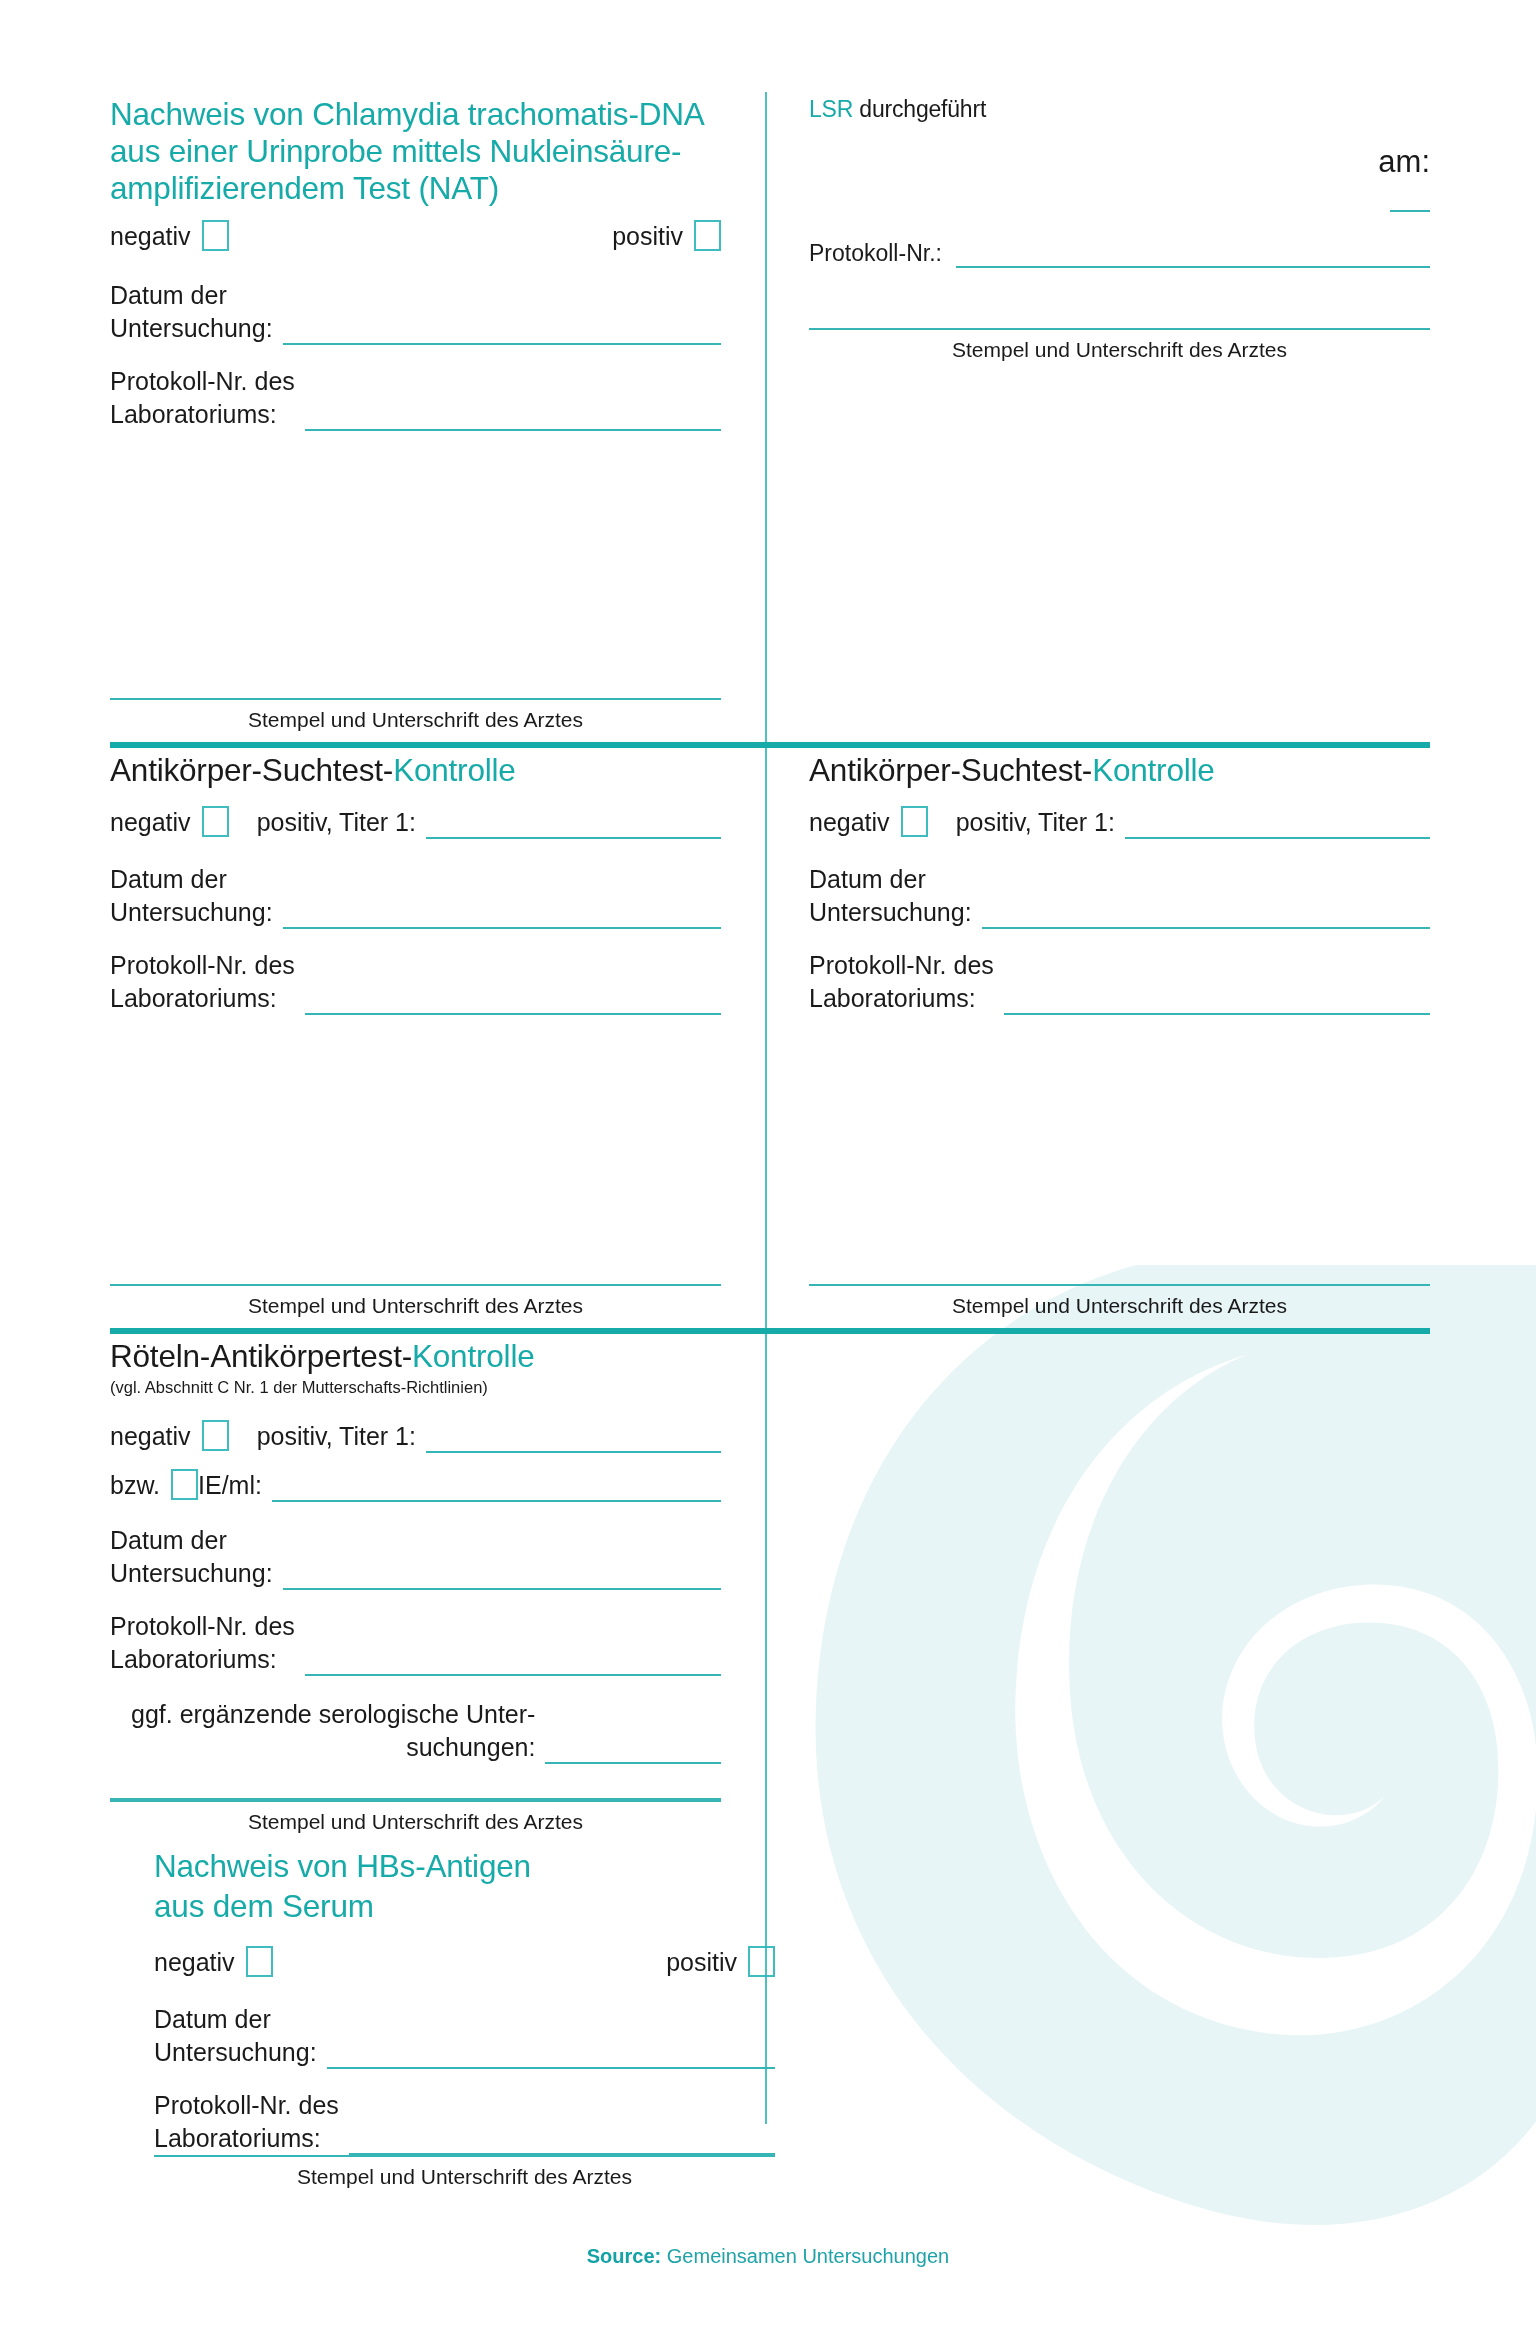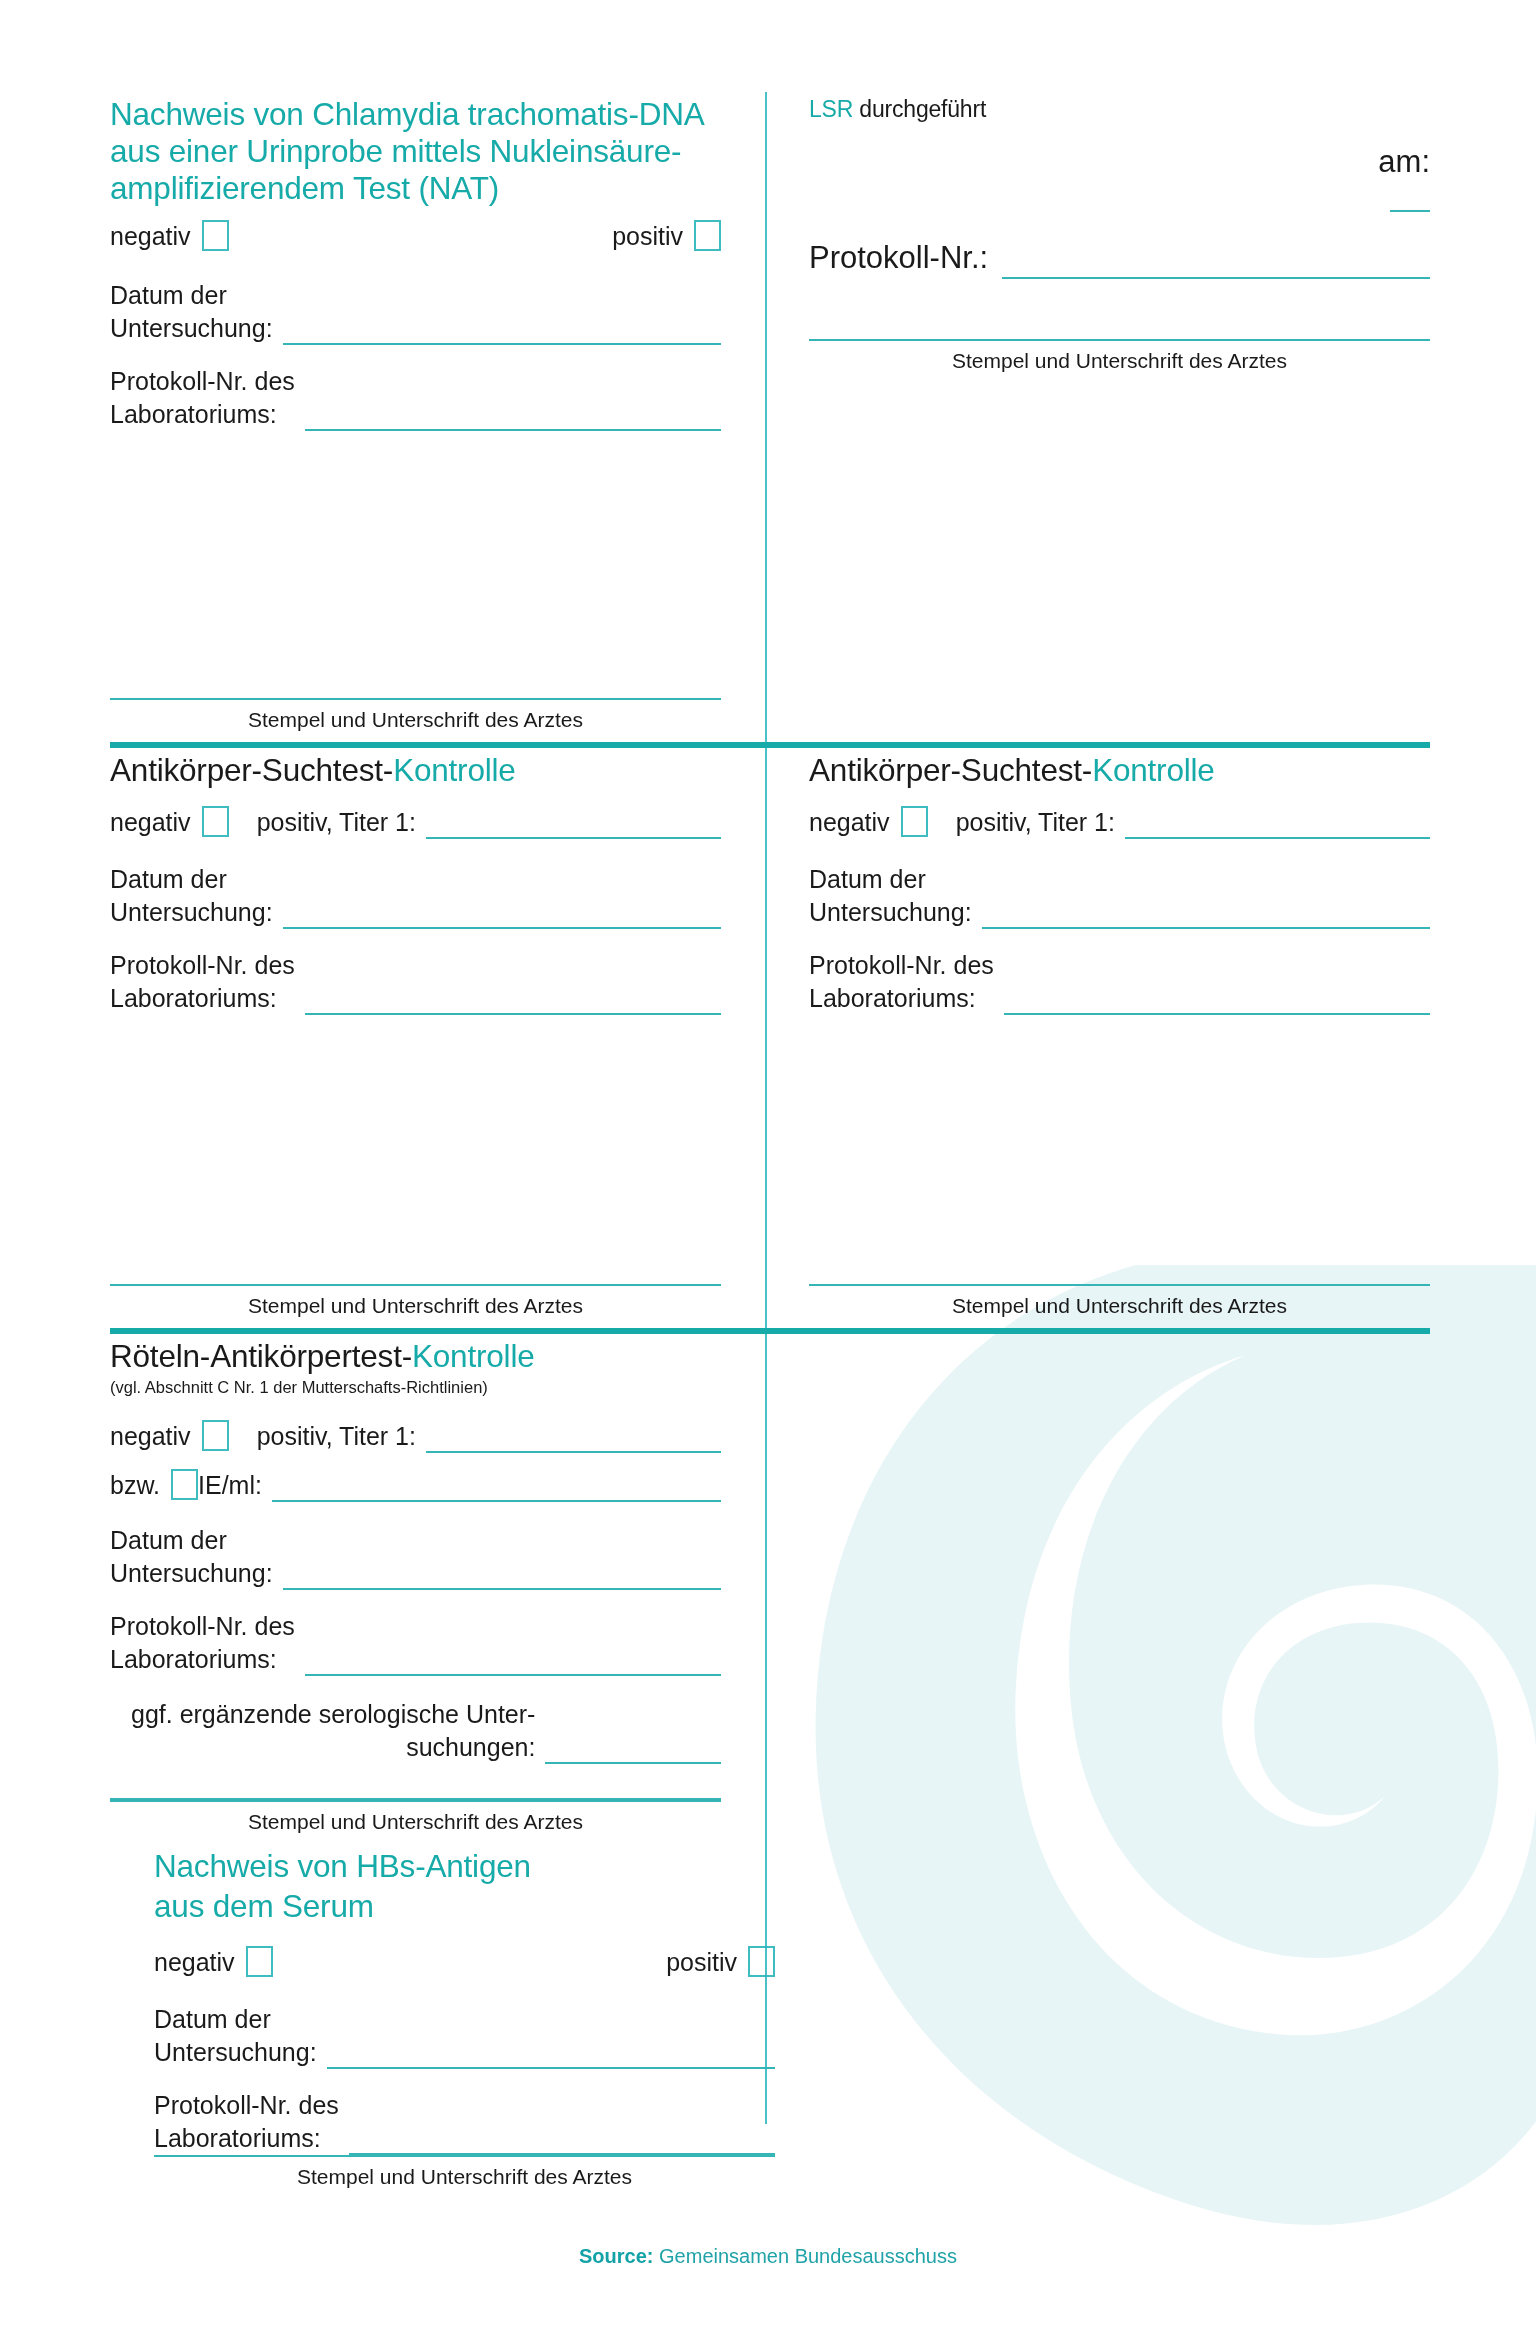--- a/index.html
+++ b/index.html
@@ -257,21 +257,21 @@
           <div class="sec-title" style="font-size:23px;">
             <span class="accent">LSR</span><span> durchgeführt</span>
           </div>
 
           <div class="row" style="margin-top:16px;flex-direction:column;">
             <span class="lbl" style="font-size:31px;">am:</span>
             <span class="fill" style="margin-left:14px;"></span>
           </div>
 
           <div class="row" style="margin-top:26px;">
-            <span class="lbl" style="font-size:31px;">Protokoll-Nr.:</span>
+            <span class="lbl" style="font-size:23px;">Protokoll-Nr.:</span>
             <span class="fill" style="margin-left:14px;"></span>
           </div>
 
           <div class="sig" style="margin-top:60px;">
             <div class="sig-line"></div>
             <div class="sig-cap">Stempel und Unterschrift des Arztes</div>
           </div>
 
         </div>
       </div>
@@ -447,16 +447,16 @@
             <div class="sig-line"></div>
             <div class="sig-cap">Stempel und Unterschrift des Arztes</div>
           </div>
         </div>
       </div>
     </div>
 
   </div>
 
   <div class="footer">
-    <b>Source:</b><span> Gemeinsamen Bundesausschuss</span>
+    <b>Source:</b><span> Gemeinsamen Untersuchungen</span>
   </div>
 
 </div>
 
 </body></html>

